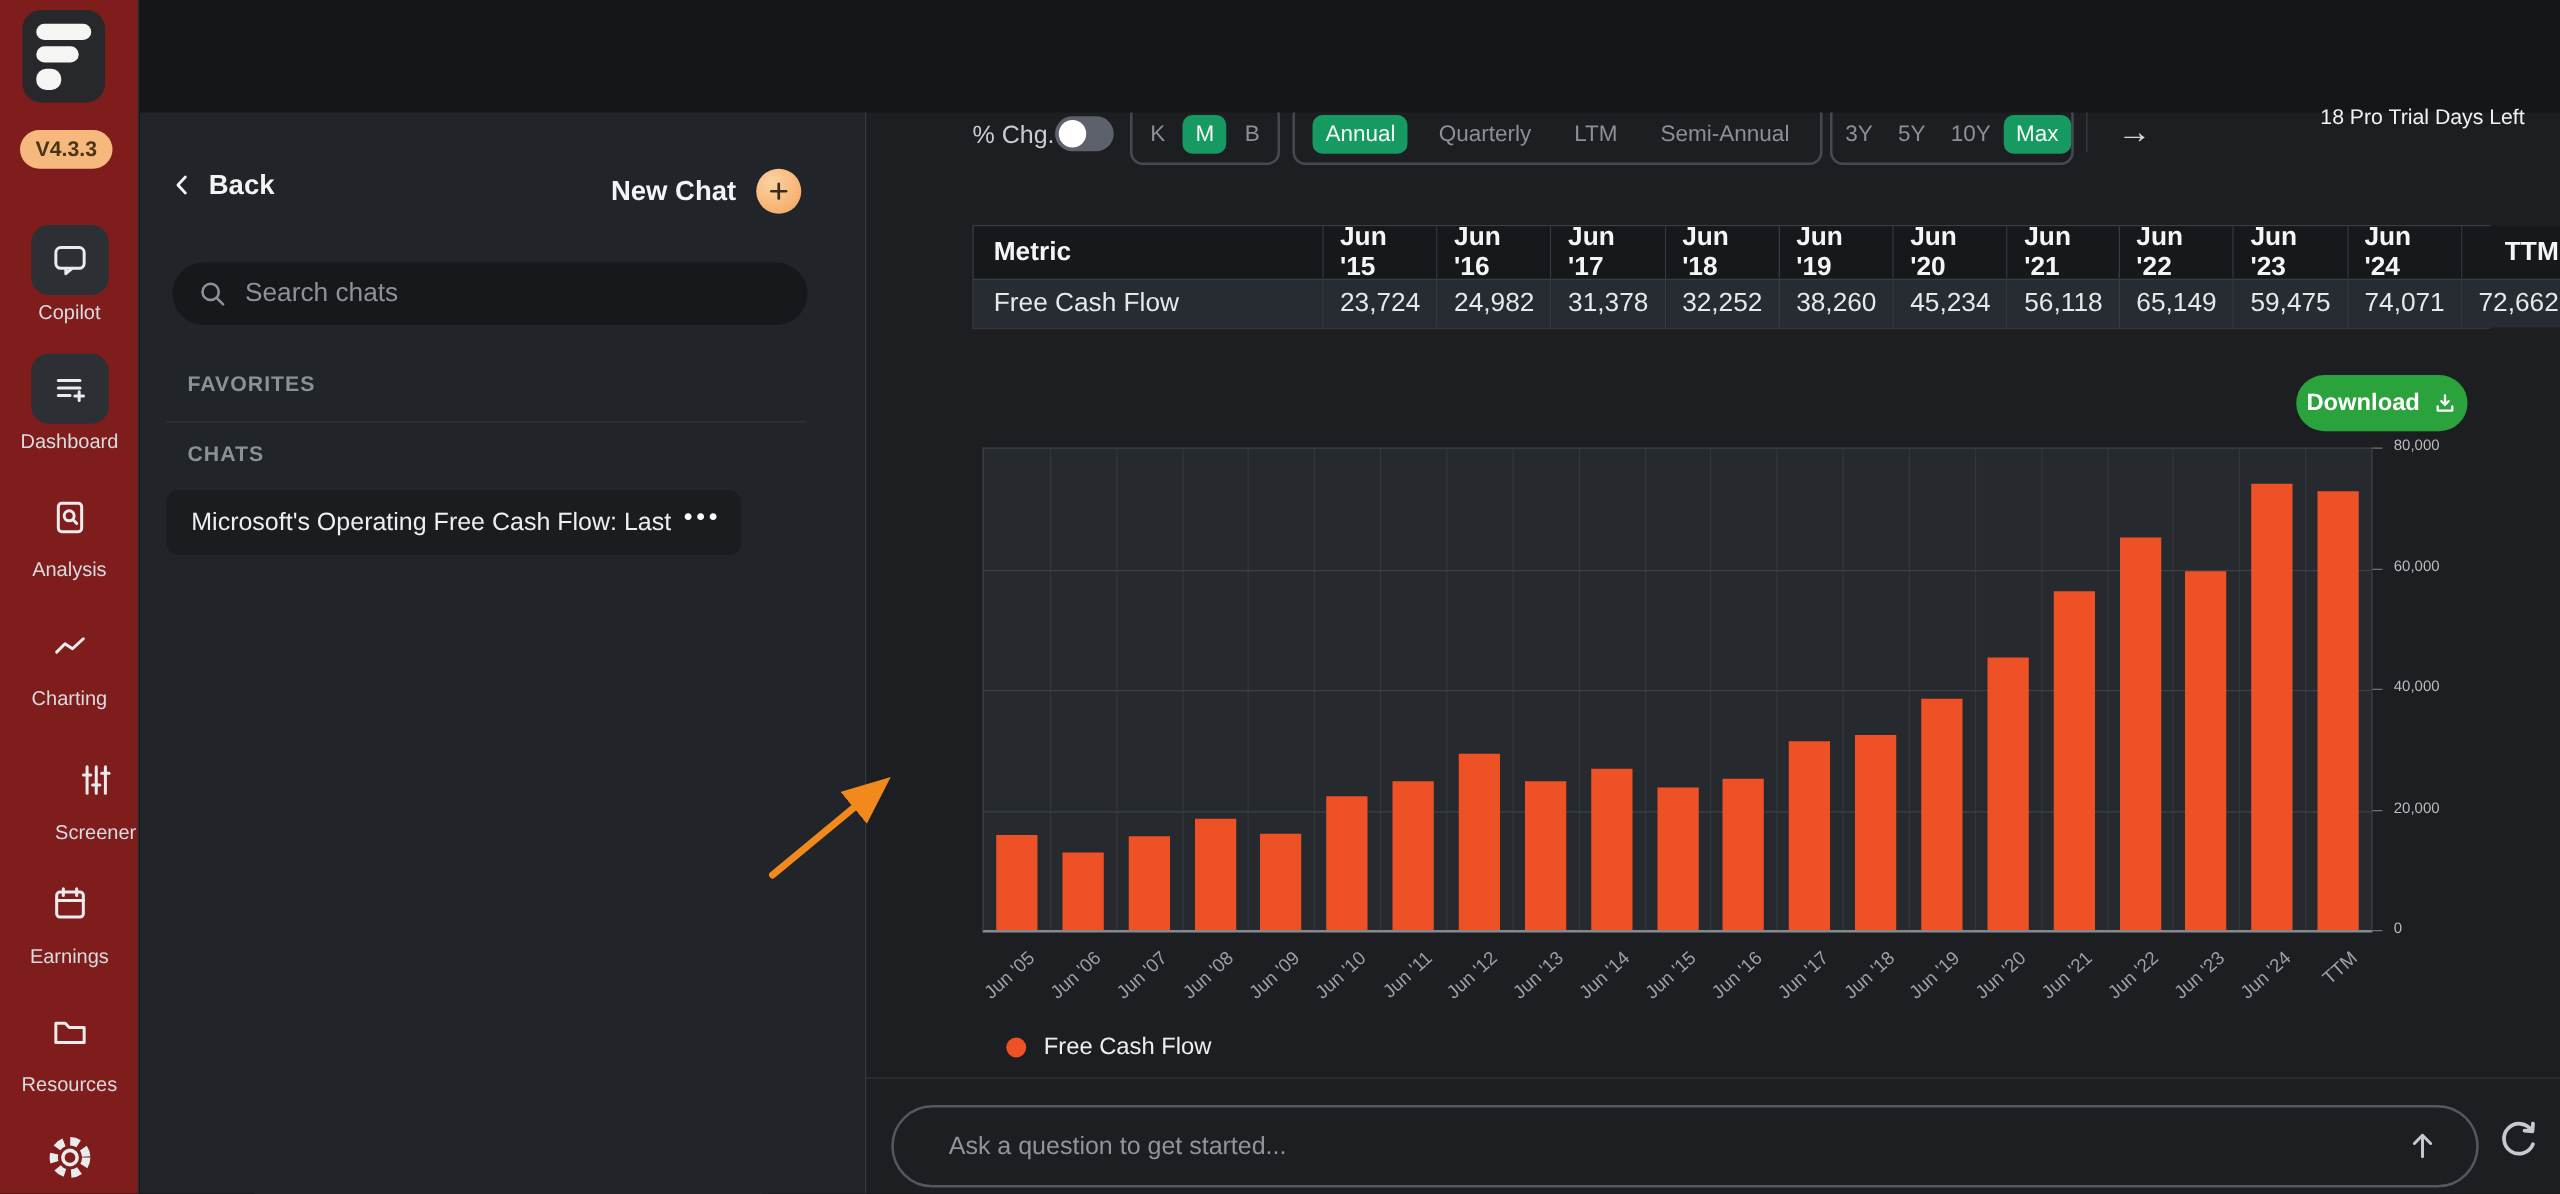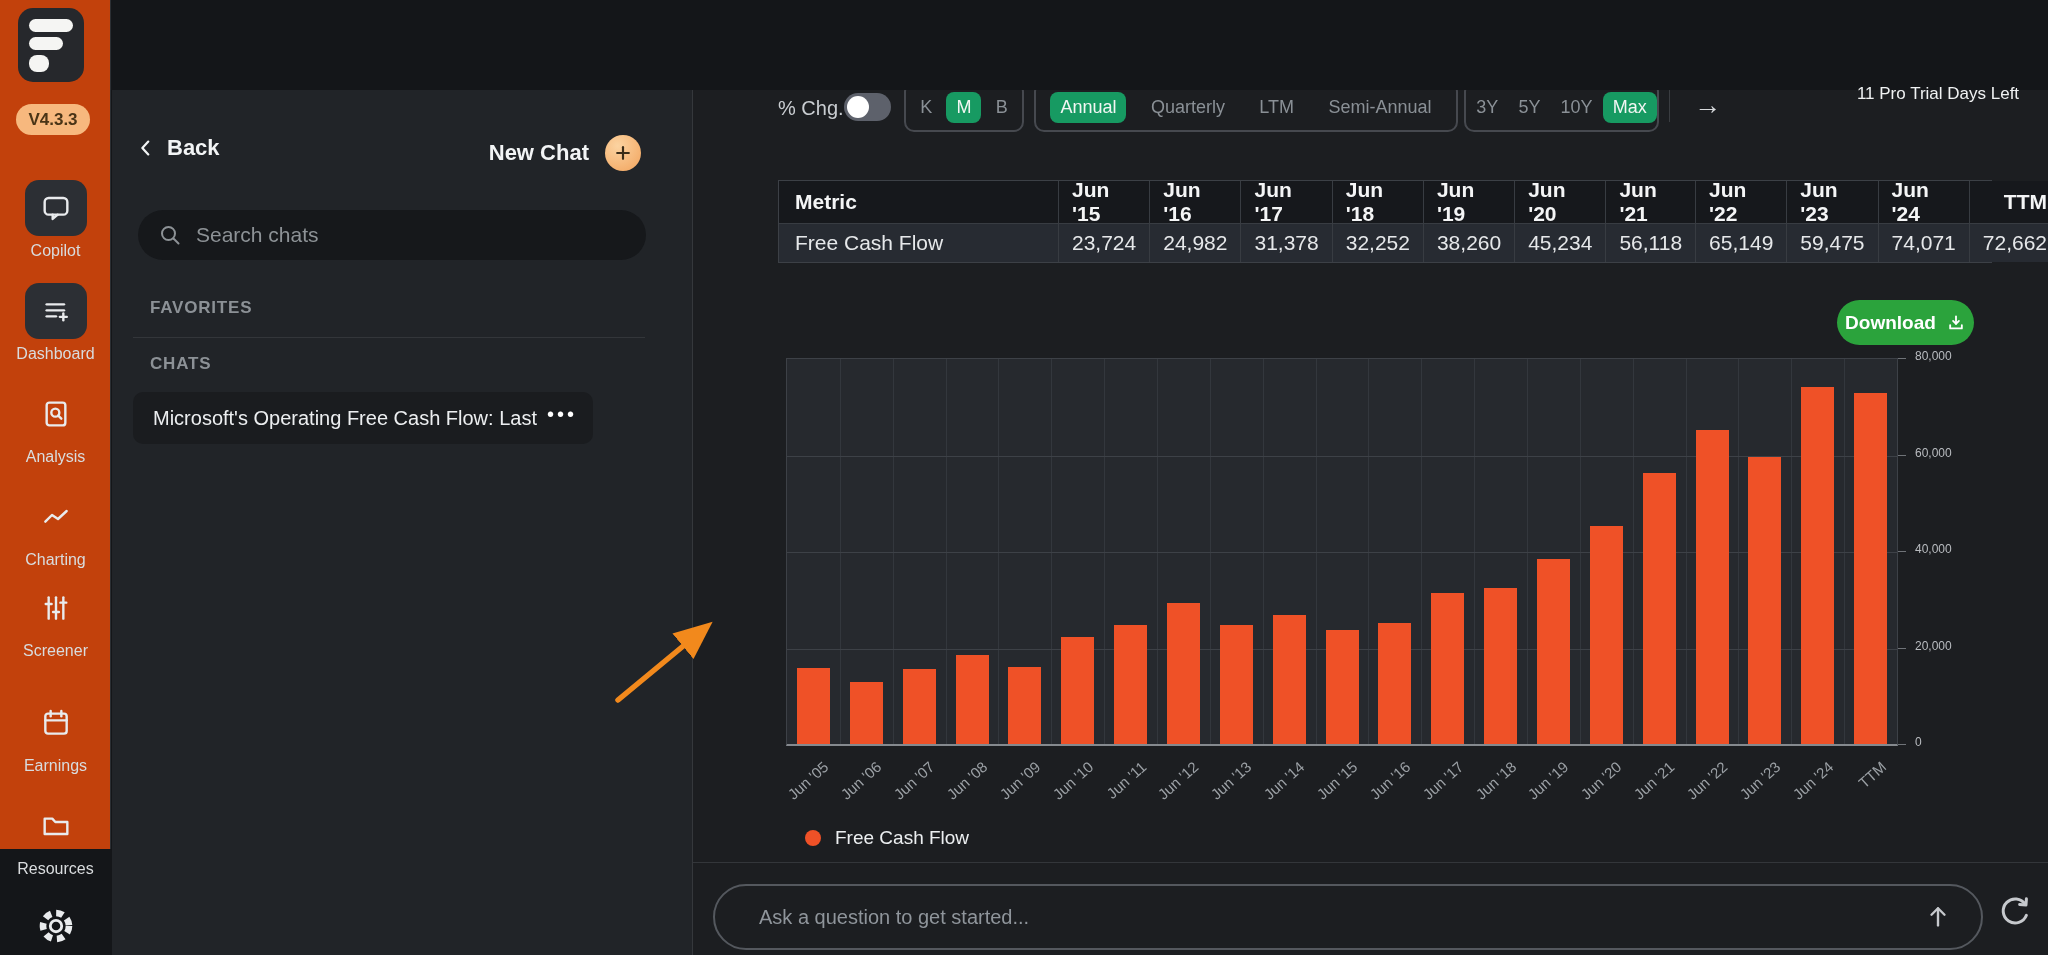--- a/index.html
+++ b/index.html
@@ -13,21 +13,21 @@
   .search-pill input { flex:1; background:transparent; border:none; outline:none; color:#dfe2e5;
                  font-size:23px; margin-left:18px; font-family:inherit; }
   .search-pill input::placeholder { color:#9aa0a6; }
   .hdr-icon { position:absolute; top:24px; cursor:pointer; }
   .upgrade-btn { position:absolute; left:1881px; top:27px; width:118px; height:49px; border-radius:25px;
                  background:#2aa83c; border:none; color:#fff; font-weight:bold; font-size:19px;
                  letter-spacing:.5px; cursor:pointer; font-family:inherit; }
   .trial-text { position:absolute; left:1838px; top:84px; width:200px; text-align:center; font-size:17px; color:#f0f2f3; z-index:6; }
 
   
-  .rail { position:absolute; left:0; top:0; width:111px; height:849px; background:#c2410c; border-right:1px solid #2c2f33; z-index:6; }
+  .rail { position:absolute; left:0; top:0; width:111px; height:955px; background:#7f1d1d; border-right:1px solid #2c2f33; z-index:6; }
   .logo-tile { position:absolute; left:18px; top:8px; width:66px; height:74px; background:#26282c; border-radius:15px; }
   .logo-bar { position:absolute; background:#f5f5f3; border-radius:7px; }
   .version-badge { position:absolute; left:16px; top:104px; width:74px; height:31px; background:#f7b87e; border-radius:16px;
                    color:#4a3416; font-weight:bold; font-size:17px; display:flex; align-items:center; justify-content:center; }
   .nav-item { position:absolute; left:0; width:111px; text-align:center; cursor:pointer; }
   .nav-tile { width:62px; height:56px; margin:0 auto; border-radius:14px; display:flex; align-items:center; justify-content:center; }
   .nav-tile.active { background:#2c2f34; }
   .nav-label { font-size:16px; color:#d9dcde; margin-top:6px; }
   .rail-gear { position:absolute; left:37px; top:907px; cursor:pointer; }
 
@@ -104,21 +104,21 @@
   .composer-send { background:none; border:none; cursor:pointer; padding:4px; }
   .composer-refresh { position:absolute; left:1304px; top:804px; cursor:pointer; }
 
   .annotation-arrow { position:absolute; left:590px; top:598px; z-index:9; pointer-events:none; }
 </style>
 </head>
 <body>
 
 <div id="app">
 
-  <div class="trial-text">11 Pro Trial Days Left</div>
+  <div class="trial-text">18 Pro Trial Days Left</div>
 
   <aside class="rail">
     <div class="logo-tile">
       <div class="logo-bar" style="left:11px; top:11px; width:44px; height:13px;"></div>
       <div class="logo-bar" style="left:11px; top:29px; width:34px; height:13px;"></div>
       <div class="logo-bar" style="left:11px; top:47px; width:20px; height:17px; border-radius:8px;"></div>
     </div>
     <div class="version-badge">V4.3.3</div>
     <nav id="rail-nav">
         <div class="nav-item" style="top: 180px;">
@@ -153,21 +153,21 @@
           <div class="nav-label">Analysis</div>
         </div>
         <div class="nav-item" style="top: 489px;">
           <div class="nav-tile">
             <svg width="32" height="32" viewBox="0 0 24 24" fill="none" stroke="#e9ebed" stroke-width="1.8" stroke-linecap="round" stroke-linejoin="round">
               <polyline points="4,15.5 9,10.5 13.5,13.5 20,7.5"></polyline>
             </svg>
           </div>
           <div class="nav-label">Charting</div>
         </div>
-        <div class="nav-item" style="top: 580px;">
+        <div class="nav-item" style="top: 596px; margin-left: 21px;">
           <div class="nav-tile">
             <svg width="32" height="32" viewBox="0 0 24 24" fill="none" stroke="#e9ebed" stroke-width="1.8" stroke-linecap="round" stroke-linejoin="round">
               <line x1="6.5" y1="4" x2="6.5" y2="20"></line>
               <line x1="12" y1="4" x2="12" y2="20"></line>
               <line x1="17.5" y1="4" x2="17.5" y2="20"></line>
               <line x1="4.3" y1="9" x2="8.7" y2="9"></line>
               <line x1="9.8" y1="15" x2="14.2" y2="15"></line>
               <line x1="15.3" y1="8" x2="19.7" y2="8"></line>
             </svg>
           </div>

